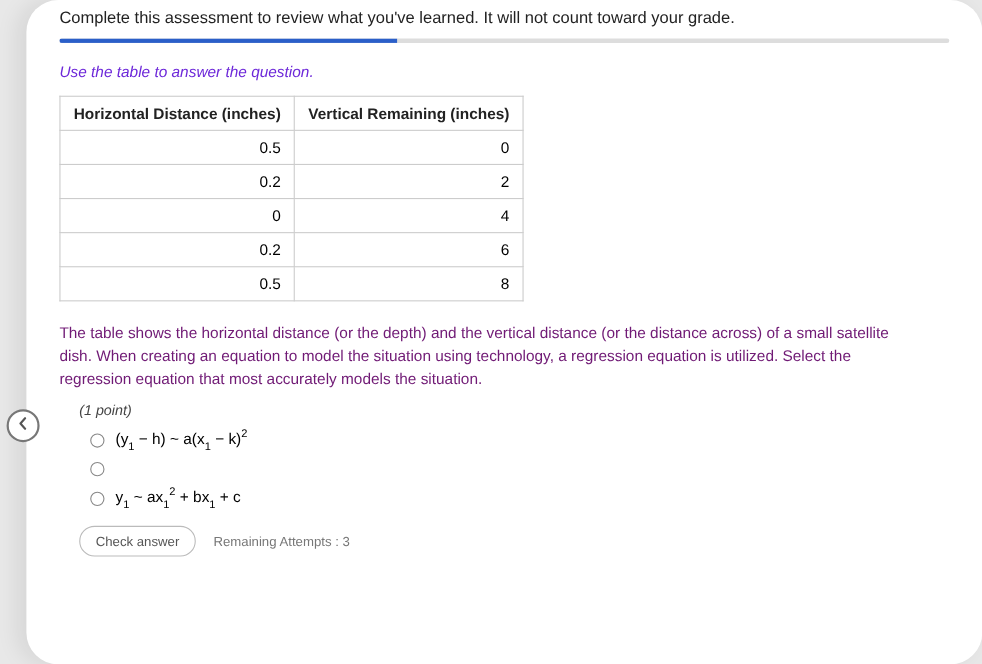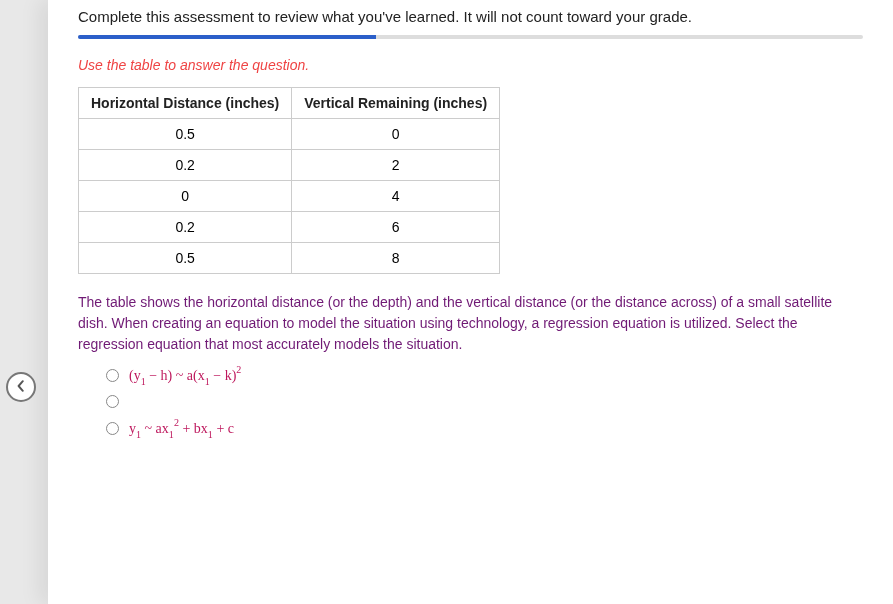--- a/index.html
+++ b/index.html
@@ -6,24 +6,25 @@
   body {
     font-family: Arial, Helvetica, sans-serif;
     background: #e8e8e8;
     width: 893px;
     height: 604px;
     overflow: hidden;
     position: relative;
   }
   .page {
     background: #fff;
-    margin: 0 0 0 48px;
+    margin: 0 0 0 24px;
     padding: 0 30px 20px 30px;
     min-height: 604px;
     box-shadow: -8px 0 20px rgba(0,0,0,0.08);
+    border-radius: 29px;
   }
   .instr {
     font-size: 15px;
     color: #222;
     padding: 8px 0 10px 0;
   }
   .progress {
     height: 4px;
     background: #ddd;
     border-radius: 2px;
@@ -34,32 +35,32 @@
   .progress .fill {
     position: absolute;
     left: 0; top: 0;
     height: 100%;
     width: 38%;
     background: #2b5fc9;
   }
   .prompt {
     font-style: italic;
     font-size: 14px;
-    color: #ef4444;
+    color: #6d28d9;
     margin-bottom: 14px;
   }
   table.data {
     border-collapse: collapse;
     margin-bottom: 18px;
   }
   table.data th, table.data td {
     border: 1px solid #ccc;
     padding: 7px 12px;
     font-size: 14px;
-    text-align: center;
+    text-align: right;
     background: #fff;
   }
   table.data th {
     font-weight: bold;
     color: #222;
   }
   .stem {
     font-size: 14px;
     color: #701a75;
     line-height: 1.5;
@@ -74,22 +75,22 @@
   }
   .choices {
     margin-left: 28px;
   }
   .choice {
     display: flex;
     align-items: center;
     gap: 10px;
     margin-bottom: 10px;
     font-size: 14px;
-    font-family: Liberation Serif, serif;
-    color: #be185d;
+    font-family: Liberation Sans, sans-serif;
+    color: #000000;
   }
   .choice .radio {
     width: 13px; height: 13px;
     border: 1.5px solid #888;
     border-radius: 50%;
     flex: 0 0 auto;
   }
   .choice .math { white-space: nowrap; }
   .sub { font-size: 0.72em; vertical-align: sub; position: relative; top: 0.15em; }
   .sup { font-size: 0.72em; vertical-align: super; position: relative; top: -0.1em; }
@@ -175,20 +176,21 @@
       </tr>
       <tr>
         <td>0.5</td>
         <td>8</td>
       </tr>
     </tbody>
   </table>
 
   <div class="stem">The table shows the horizontal distance (or the depth) and the vertical distance (or the distance across) of a small satellite dish. When creating an equation to model the situation using technology, a regression equation is utilized. Select the regression equation that most accurately models the situation.</div>
 
+  <div class="points">(1 point)</div>
 
   <div class="choices">
 
     <div class="choice">
       <span class="radio"></span>
       <span class="math">
         (<span>y</span><span class="sub">1</span><span> − h) ~ a(</span><span>x</span><span class="sub">1</span><span> − k)</span><span class="sup">2</span>
       </span>
     </div>
 
@@ -199,14 +201,21 @@
 
     <div class="choice">
       <span class="radio"></span>
       <span class="math">
         <span>y</span><span class="sub">1</span><span> ~ a</span><span>x</span><span class="sub">1</span><span class="sup">2</span><span> + b</span><span>x</span><span class="sub">1</span><span> + c</span>
       </span>
     </div>
 
   </div>
 
+  <div class="actions">
+    <button class="check-btn">Check answer</button>
+    <span class="remaining">
+      <span>Remaining Attempts :</span>
+      <span>3</span>
+    </span>
+  </div>
 
 </div>
 
 </body></html>

